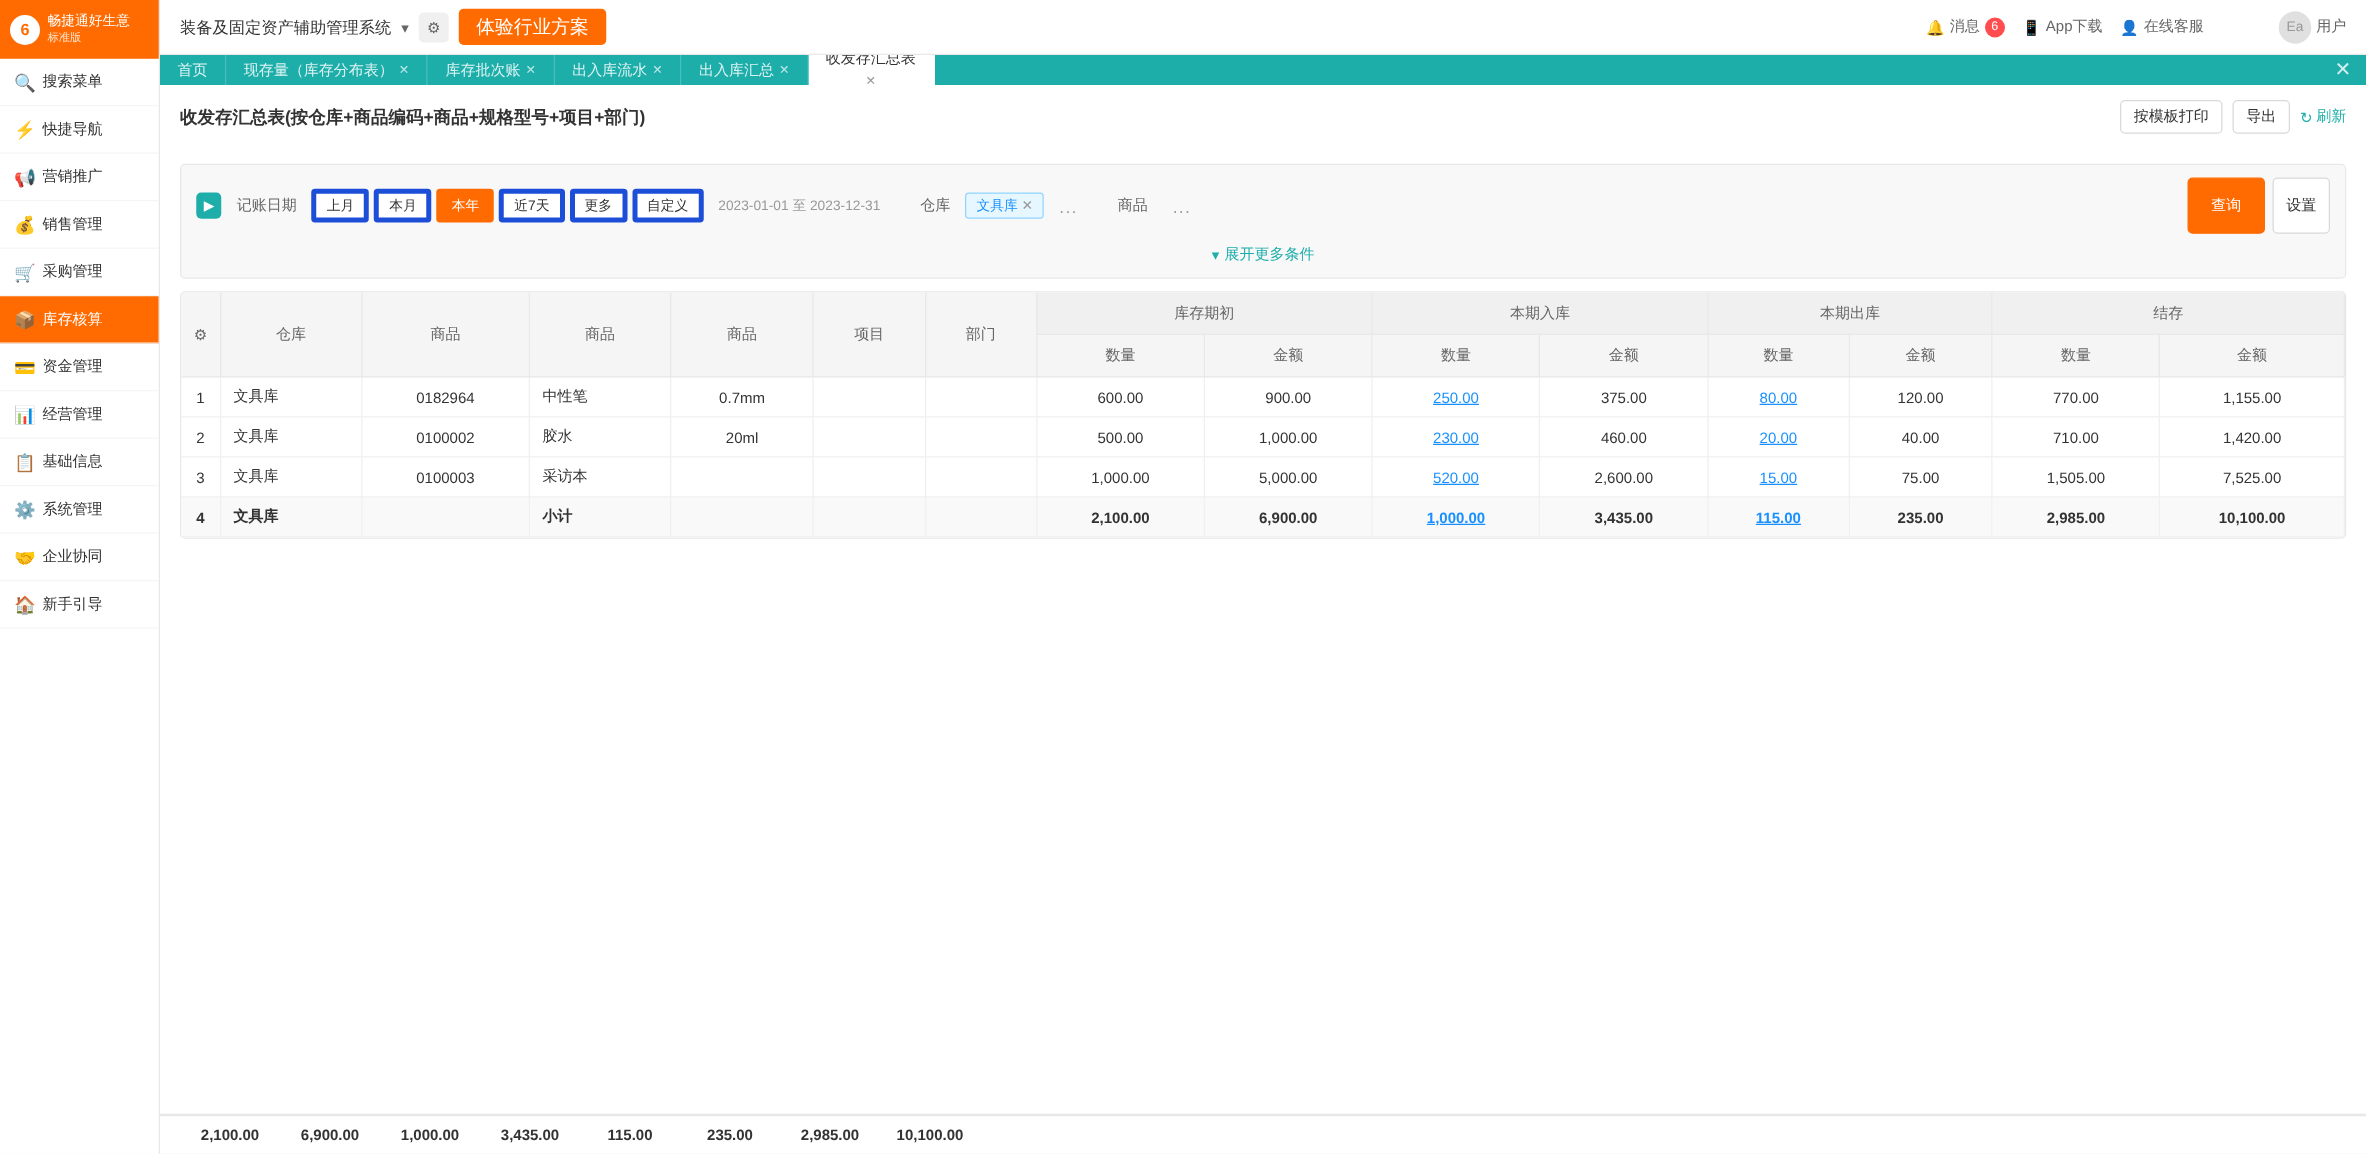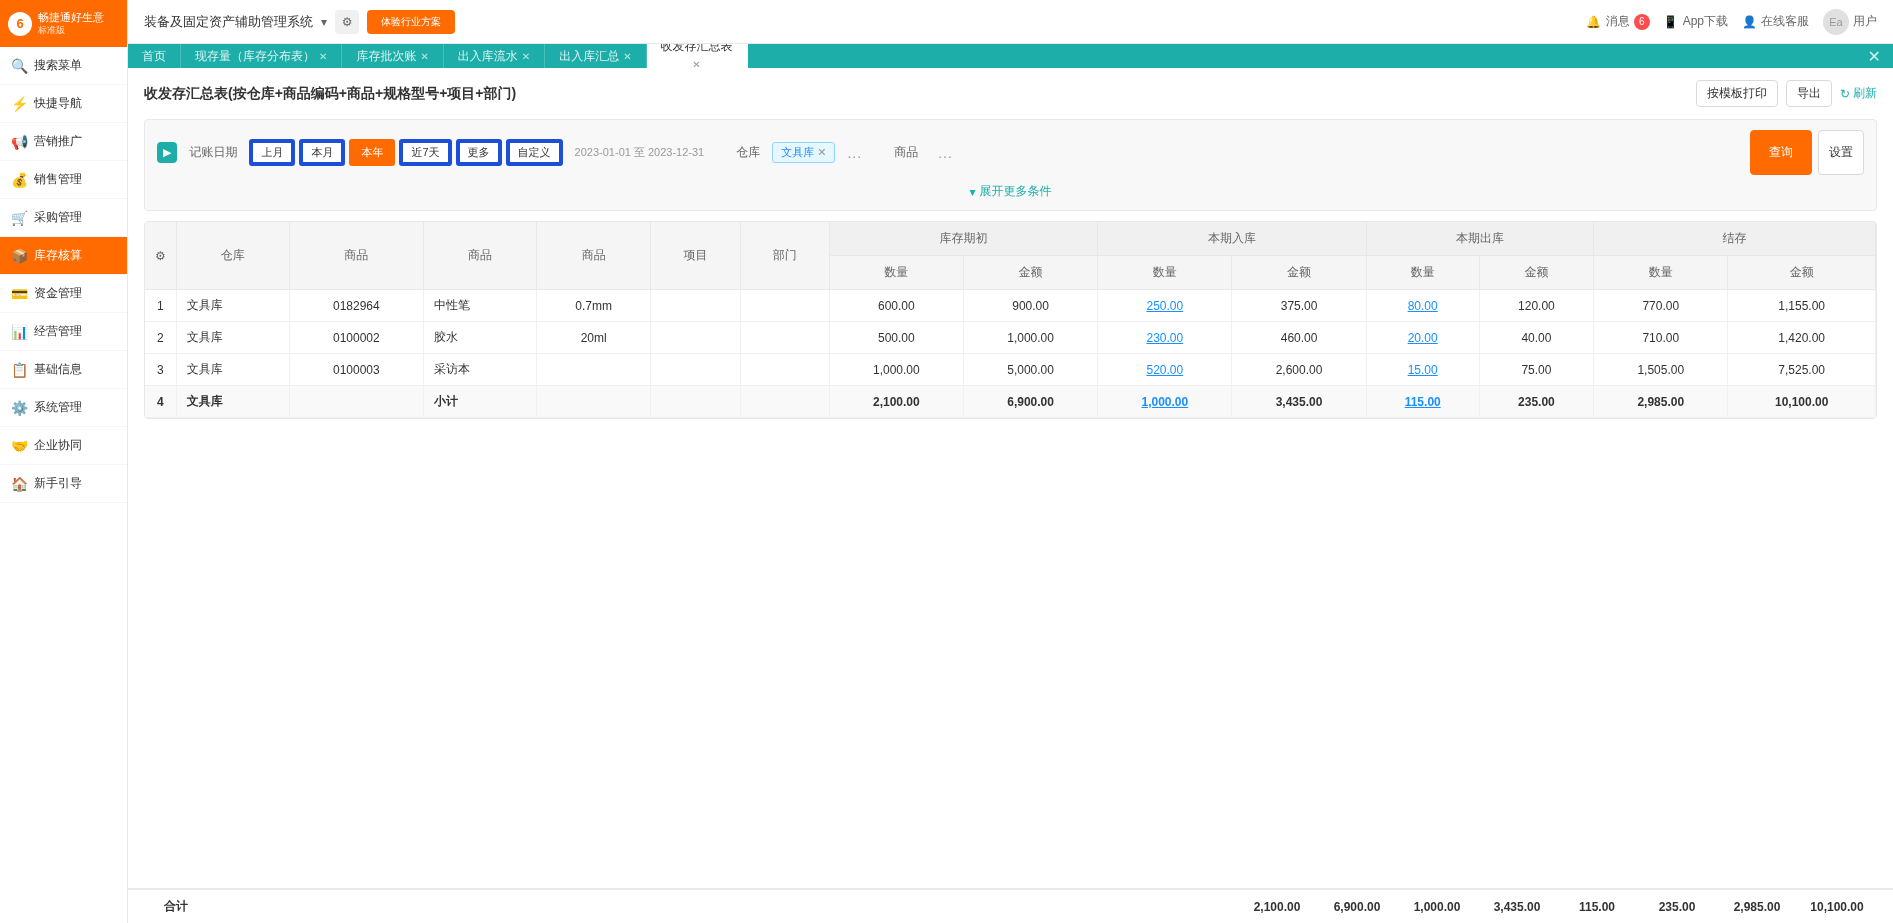--- a/index.html
+++ b/index.html
@@ -18,39 +18,39 @@
 
     
     .main { flex: 1; display: flex; flex-direction: column; height: 100%; overflow: hidden; }
 
     
     .topbar { background: #fff; height: 44px; display: flex; align-items: center; justify-content: space-between; padding: 0 16px; border-bottom: 1px solid #e8e8e8; flex-shrink: 0; }
     .topbar-left { display: flex; align-items: center; gap: 8px; }
     .topbar-system-name { font-size: 13px; color: #333; }
     .topbar-dropdown { display: flex; align-items: center; gap: 4px; cursor: pointer; color: #666; font-size: 12px; }
     .topbar-settings { width: 24px; height: 24px; background: #f0f0f0; border-radius: 4px; display: flex; align-items: center; justify-content: center; cursor: pointer; color: #666; }
-    .topbar-trial-btn { background: #ff6b00; color: #fff; border: none; border-radius: 4px; padding: 5px 14px; font-size: 10px; cursor: pointer; }
+    .topbar-trial-btn { background: #ff6b00; color: #fff; border: none; border-radius: 4px; padding: 5px 14px; font-size: 15px; cursor: pointer; }
     .topbar-right { display: flex; align-items: center; gap: 14px; color: #666; font-size: 12px; }
     .topbar-right-item { display: flex; align-items: center; gap: 4px; cursor: pointer; }
     .badge { background: #ff4d4f; color: #fff; border-radius: 50%; width: 16px; height: 16px; font-size: 10px; display: flex; align-items: center; justify-content: center; }
-    .user-avatar { width: 26px; height: 26px; background: #e0e0e0; border-radius: 50%; display: flex; align-items: center; justify-content: center; font-size: 11px; color: #999; }
+    .user-avatar { width: 26px; height: 26px; background: #e0e0e0; border-radius: 50%; display: flex; align-items: center; justify-content: center; font-size: 11px; color: #999; margin-left: 46px; }
 
     
     .tabs { background: #1daeaa; display: flex; align-items: center; padding: 0 0; height: 24px; flex-shrink: 0; overflow-x: auto; }
     .tab { display: flex; align-items: center; gap: 4px; padding: 0 14px; height: 36px; color: rgba(255,255,255,0.85); font-size: 12px; cursor: pointer; border-right: 1px solid rgba(255,255,255,0.2); white-space: nowrap; }
     .tab.active { background: #fff; color: #333; flex-direction: column; }
     .tab-close { color: rgba(255,255,255,0.7); font-size: 10px; cursor: pointer; display: flex; align-items: center; }
     .tab.active .tab-close { color: #999; }
     .tabs-end-close { margin-left: auto; padding: 0 12px; color: rgba(255,255,255,0.8); cursor: pointer; font-size: 16px; }
 
     
     .page-content { flex: 1; overflow-y: auto; background: #fff; padding: 12px 16px; }
 
     
-    .page-header { display: flex; align-items: center; justify-content: space-between; margin-bottom: 12px; }
+    .page-header { display: flex; align-items: center; justify-content: space-between; margin-bottom: 24px; }
     .page-title { font-size: 14px; font-weight: bold; color: #333; }
     .page-actions { display: flex; align-items: center; gap: 8px; }
     .action-btn { display: flex; align-items: center; gap: 4px; padding: 4px 10px; border: 1px solid #d9d9d9; border-radius: 4px; background: #fff; color: #333; cursor: pointer; font-size: 12px; }
     .action-btn-primary { background: #ff6b00; color: #fff; border-color: #ff6b00; }
     .action-btn-refresh { background: none; border: none; color: #1daeaa; cursor: pointer; font-size: 12px; display: flex; align-items: center; gap: 3px; }
 
     
     .filter-bar { background: #f8f8f8; border: 1px solid #e8e8e8; border-radius: 4px; padding: 10px 12px; margin-bottom: 10px; }
     .filter-row { display: flex; align-items: center; gap: 12px; margin-bottom: 8px; }
     .filter-row:last-child { margin-bottom: 0; }
@@ -354,21 +354,20 @@
     <td class="bold">235.00</td>
     <td class="bold">2,985.00</td>
     <td class="bold">10,100.00</td>
   </tr>
           </tbody>
       </table>
     </div>
   </div>
 
   <div class="footer-total">
-    <span class="footer-total-label" style="width:480px;">合计</span>
     <div class="footer-total-values">
       <span class="footer-total-cell">2,100.00</span>
       <span class="footer-total-cell">6,900.00</span>
       <span class="footer-total-cell">1,000.00</span>
       <span class="footer-total-cell">3,435.00</span>
       <span class="footer-total-cell">115.00</span>
       <span class="footer-total-cell">235.00</span>
       <span class="footer-total-cell">2,985.00</span>
       <span class="footer-total-cell">10,100.00</span>
     </div>

